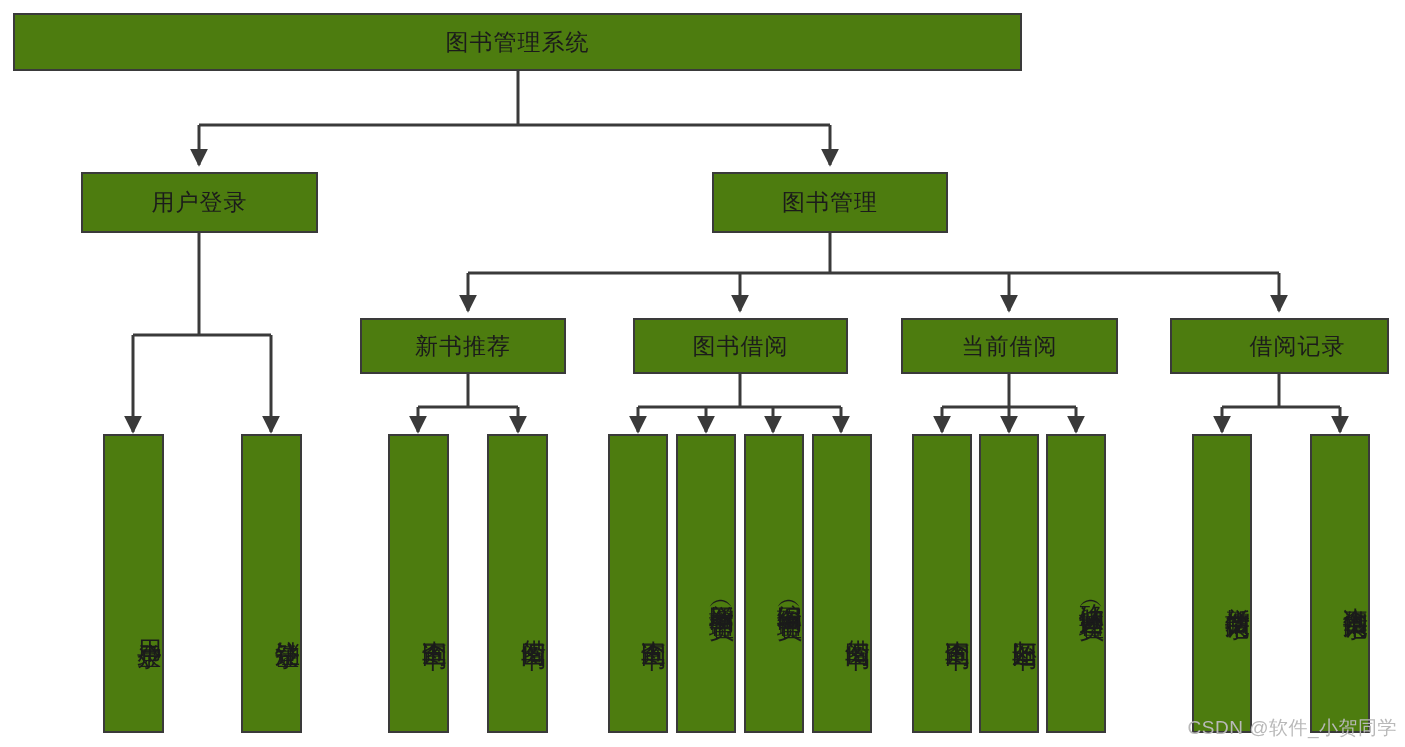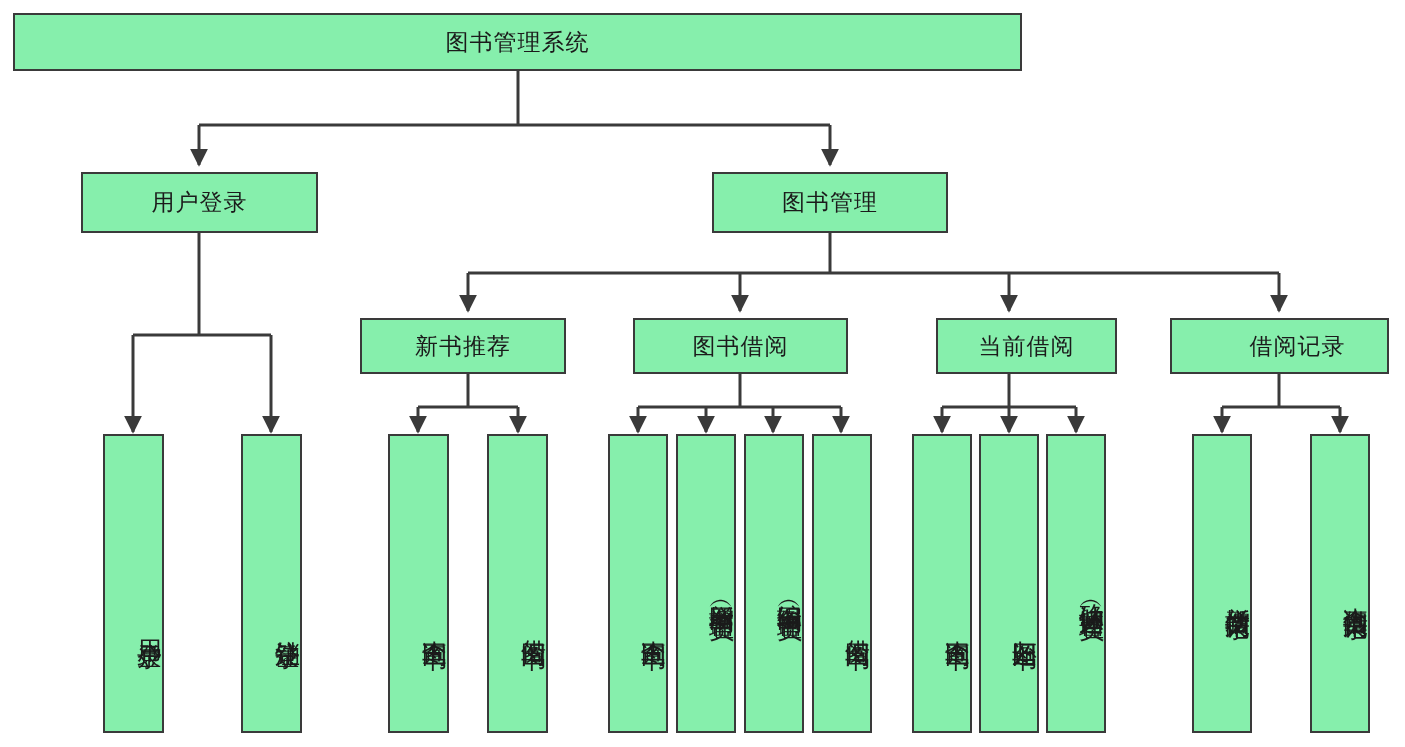--- a/index.html
+++ b/index.html
@@ -20,21 +20,21 @@
   #wires {
     position: absolute;
     left: 0;
     top: 0;
     width: 1405px;
     height: 747px;
   }
   .node {
     position: absolute;
     box-sizing: border-box;
-    background: #86efac;
+    background: #4d7c0f;
     border: 2px solid #3a3a3a;
     display: flex;
     align-items: center;
     justify-content: center;
     color: #1b1b1b;
     font-family: Liberation Serif, serif;
   }
   .node.horiz {
     font-size: 23px;
     letter-spacing: 1px;
@@ -135,21 +135,21 @@
   <div class="node horiz" style="left:712px; top:172px; width:236px; height:61px;align-items:center;">
     <span>图书管理</span>
   </div>
 
   <div class="node horiz" style="left:360px; top:318px; width:206px; height:56px;">
     <span>新书推荐</span>
   </div>
   <div class="node horiz" style="left:633px; top:318px; width:215px; height:56px;">
     <span>图书借阅</span>
   </div>
-  <div class="node horiz" style="left:901px; top:318px; width:181px; height:56px;margin-left:35px;">
+  <div class="node horiz" style="left:901px; top:318px; width:217px; height:56px;">
     <span>当前借阅</span>
   </div>
   <div class="node horiz" style="left:1170px; top:318px; width:219px; height:56px;padding-left:36px;">
     <span>借阅记录</span>
   </div>
 
   <div class="node vert pad-mid" style="left:103px; top:434px; width:61px; height:299px;">
     <span class="txt">用户登录</span>
   </div>
   <div class="node vert pad-mid" style="left:241px; top:434px; width:61px; height:299px;">
@@ -186,14 +186,15 @@
     <span class="txt">确认归还（管理员）</span>
   </div>
 
   <div class="node vert pad-big" style="left:1192px; top:434px; width:60px; height:299px;">
     <span class="txt">新增借阅记录</span>
   </div>
   <div class="node vert pad-big" style="left:1310px; top:434px; width:60px; height:299px;">
     <span class="txt">查询借阅记录</span>
   </div>
 
+  <div class="watermark">CSDN @软件_小贺同学</div>
 
 </div>
 
 </body></html>

